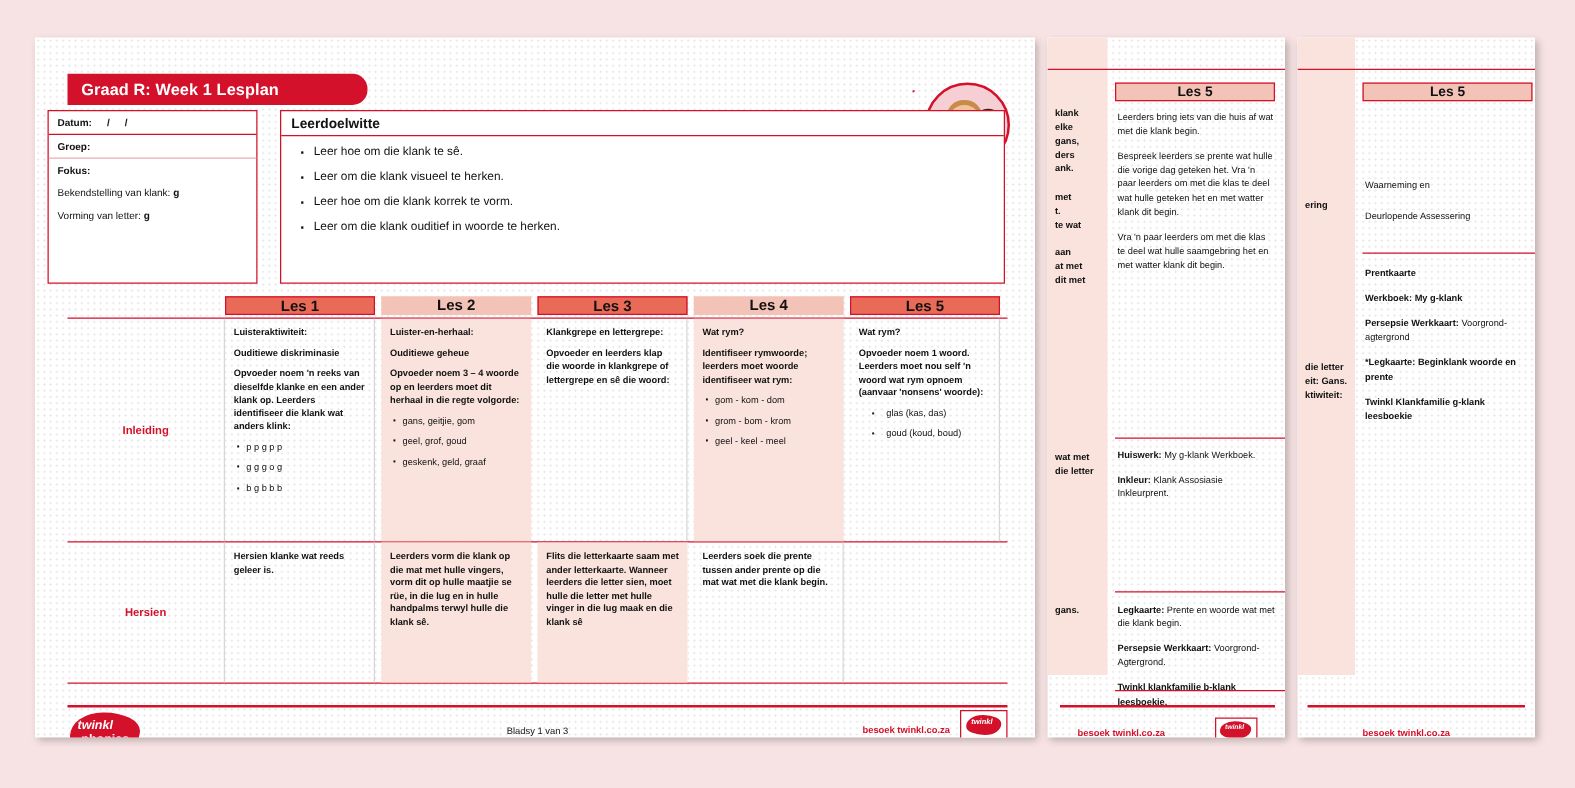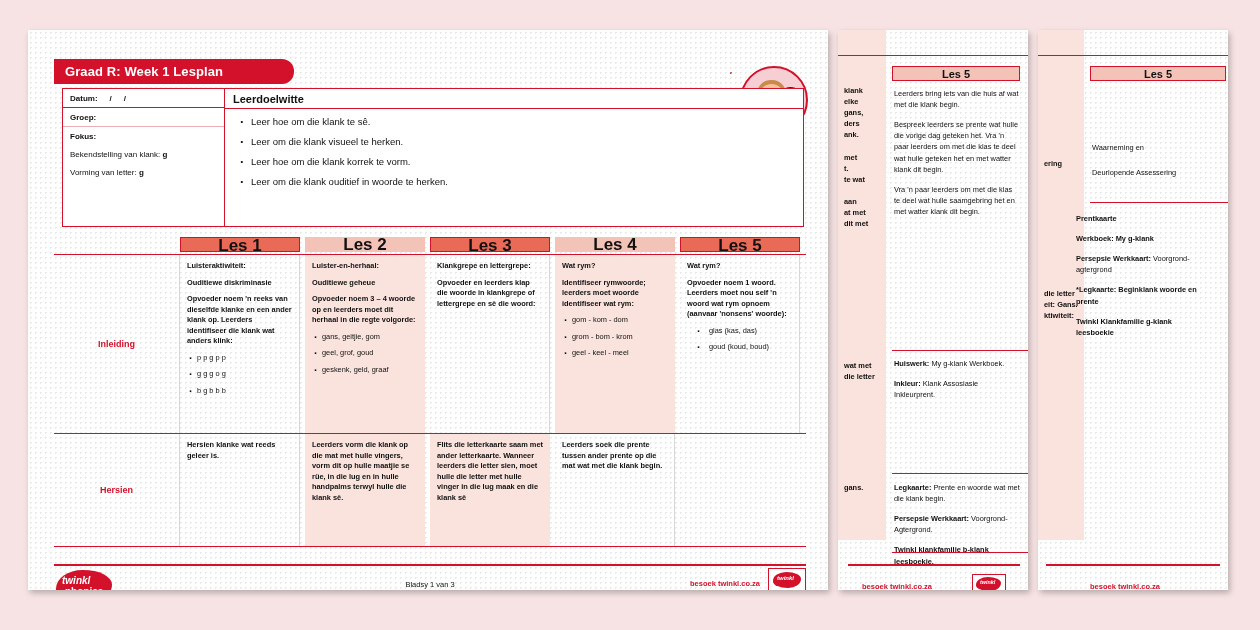--- a/index.html
+++ b/index.html
@@ -48,21 +48,21 @@
   .badge .bodyB{position:absolute;left:35px;top:41px;width:27px;height:20px;border-radius:7px 7px 0 0;background:#d33a3a;}
   .badge .eye{position:absolute;width:4px;height:4px;border-radius:50%;background:#1b3f7a;}
   .badge-text{
     position:absolute;left:702px;top:32px;width:74px;height:74px;pointer-events:none;
   }
   .badge-text svg{width:74px;height:74px;}
   .badge-text text{font-family:"Liberation Sans",sans-serif;font-size:11px;font-weight:bold;fill:#d3112b;}
 
   
   .infobox{
-    position:absolute;left:34px;top:58px;width:166px;height:137px;
+    position:absolute;left:10px;top:58px;width:166px;height:137px;
     border:1.4px solid #d3112b;background:#fff;font-size:8px;color:#111;
   }
   .infobox .row{padding:5px 7px 4px 7px;}
   .infobox .sep-strong{border-bottom:1.4px solid #d3112b;}
   .infobox .sep-light{border-bottom:1px solid #e9aeb4;}
   .infobox .lbl{font-weight:bold;}
   .infobox .datum{display:flex;align-items:center;gap:0;}
   .infobox .slash{font-weight:bold;margin:0 12px;}
 
   
@@ -76,21 +76,21 @@
   }
   .goalbox ul{margin:0;padding:7px 0 0 26px;list-style:none;}
   .goalbox li{font-size:9.5px;color:#111;margin-bottom:9px;position:relative;}
   .goalbox li:before{content:"\00B7";position:absolute;left:-11px;top:-2px;font-size:13px;font-weight:bold;}
 
   
   .grid{position:absolute;left:26px;top:207px;width:752px;}
   .grid-head{display:flex;margin-left:126px;}
   .grid-head .hcell{
     width:120px;margin-right:5px;height:15px;line-height:15px;text-align:center;
-    font-size:17px;font-weight:bold;color:#111;
+    font-size:12px;font-weight:bold;color:#111;
   }
   .grid-head .hcell.dark{background:#ea6a58;border:1px solid #d3112b;box-sizing:border-box;}
   .grid-head .hcell.light{background:#f4c3b8;}
   .grid-head .hcell:last-child{margin-right:0;}
 
   .grid-body{border-top:1.6px solid #d3112b;margin-top:2px;}
   .grow{display:flex;border-bottom:1.6px solid #d3112b;}
   .grow .rowlabel{
     width:126px;display:flex;align-items:center;justify-content:center;
     font-size:9px;font-weight:bold;color:#d3112b;border-right:1px solid #d7d7d7;
@@ -379,21 +379,21 @@
         <div>eit: Gans.</div>
         <div>ktiwiteit:</div>
       </div>
 
     <div class="ptext" style="left:54px;top:110px;width:132px;line-height:2.2;" id="p3-top">
         <p style="margin: 0px 0px 9px;">Waarneming en</p>
         <p style="margin: 0px 0px 9px;">Deurlopende Assessering</p>
       </div>
 
     <div class="pline" style="left:52px;width:138px;top:172px;"></div>
-    <div class="ptext" style="left:38px;top:183px;width:132px;" id="p3-bottom">
+    <div class="ptext" style="left:54px;top:183px;width:132px;" id="p3-bottom">
         <p style="margin: 0px 0px 9px;"><b>Prentkaarte</b></p>
         <p style="margin: 0px 0px 9px;"><b>Werkboek: My g-klank</b></p>
         <p style="margin: 0px 0px 9px;"><b>Persepsie Werkkaart:</b><span> Voorgrond-agtergrond</span></p>
         <p style="margin: 0px 0px 9px;"><b>*Legkaarte: Beginklank woorde en prente</b></p>
         <p style="margin: 0px 0px 9px;"><b>Twinkl Klankfamilie g-klank leesboekie</b></p>
       </div>
 
     <div class="pfooter-bar" style="left:8px;width:174px;"></div>
     <div class="pvisit" style="left:52px;">besoek twinkl.co.za</div>
   </div>

